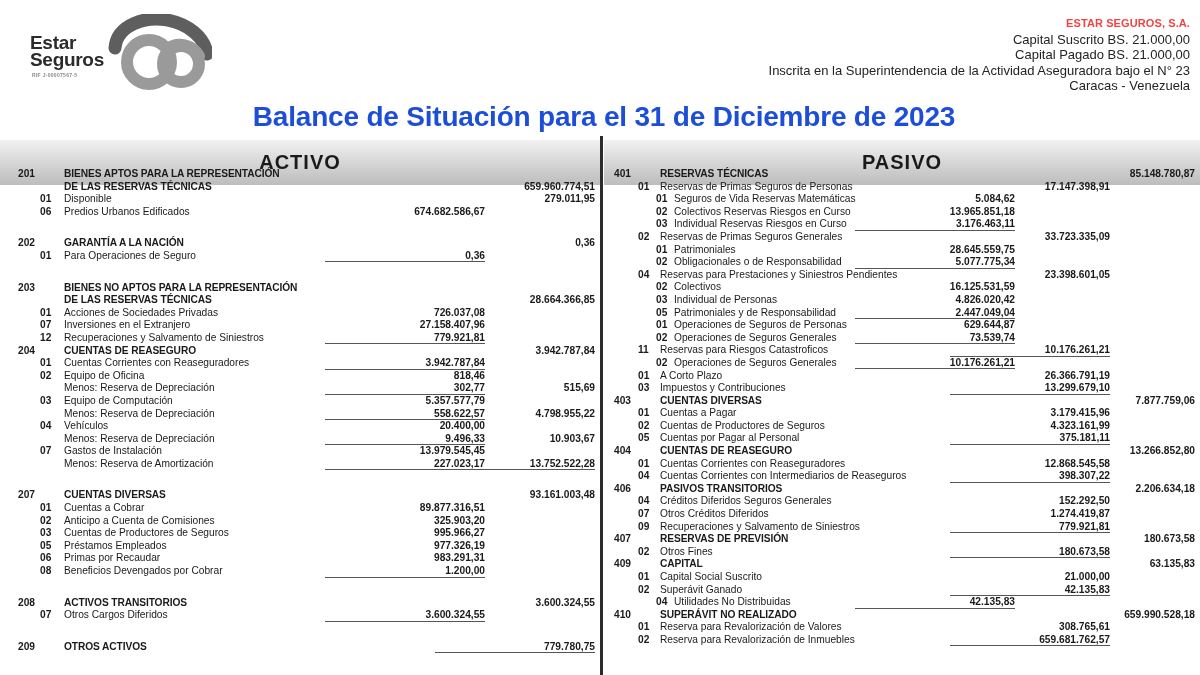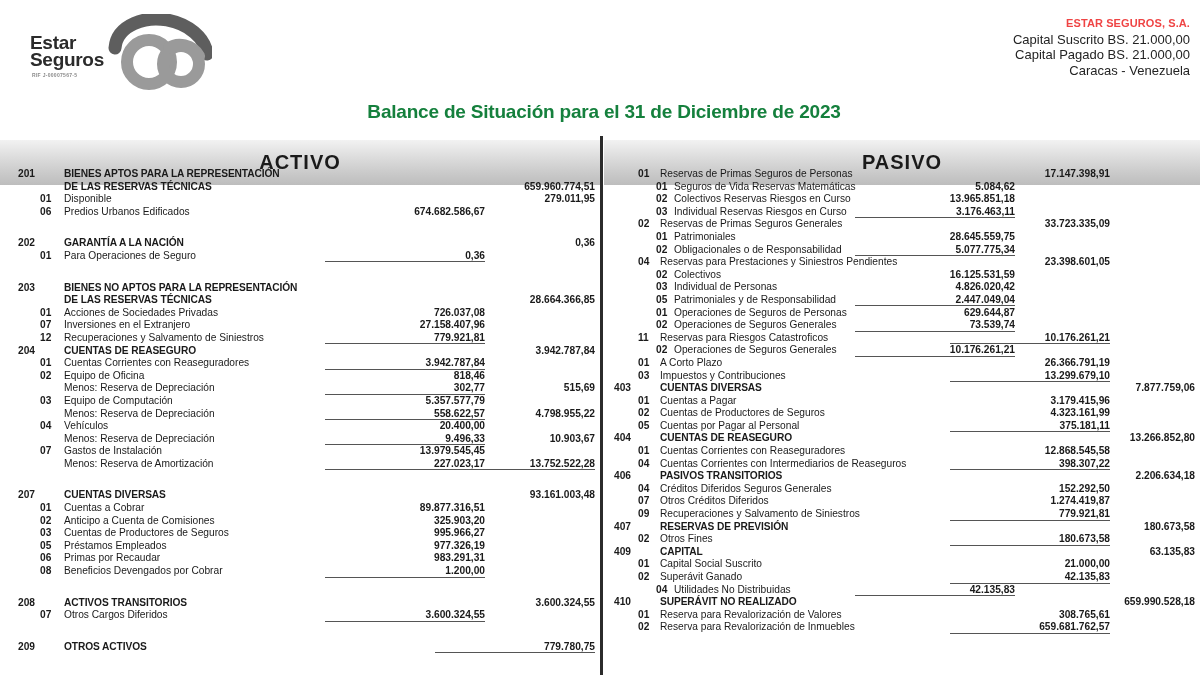--- a/index.html
+++ b/index.html
@@ -32,21 +32,21 @@
   .company-block {
     position: absolute; right: 10px; top: 16px;
     text-align: right; line-height: 15.5px;
   }
   .company-name { font-size: 11px; font-weight: bold; color: #ef4444; letter-spacing: 0.1px;}
   .company-line { font-size: 13px; color: #232323; }
 
   .doc-title {
     position: absolute; left: 0; right: 0; top: 101px;
     text-align: center;
-    font-size: 19px; font-weight: bold; color: #15803d;
+    font-size: 28px; font-weight: bold; color: #1d4ed8;
     letter-spacing: -0.2px;
     margin-left: 8px;
   }
 
   
   .banner { position: absolute; top: 136px; left: 0; width: 1200px; height: 28px; }
   .banner-half {
     position: absolute; top: 4px; height: 45px;
     background: linear-gradient(to bottom, #f2f2f2 0%, #d9d9d9 45%, #c9c9c9 75%, #bdbdbd 100%);
     display: flex; align-items: center; justify-content: center;
@@ -119,20 +119,21 @@
         <div>Estar</div>
         <div>Seguros</div>
       </div>
       <div class="logo-rif">RIF J-00007567-5</div>
     </div>
 
     <div class="company-block">
       <div class="company-name">ESTAR SEGUROS, S.A.</div>
       <div class="company-line">Capital Suscrito BS. 21.000,00</div>
       <div class="company-line">Capital Pagado BS.  21.000,00</div>
+      <div class="company-line">Inscrita en la Superintendencia de la Actividad Aseguradora   bajo el N° 23</div>
       <div class="company-line">Caracas - Venezuela</div>
     </div>
   </div>
 
   <div class="doc-title">Balance de Situación para el 31 de Diciembre de 2023</div>
 
   <div class="banner">
     <div class="banner-half banner-left">
       <span class="banner-label">ACTIVO</span>
     </div>
@@ -295,20 +296,25 @@
       </div>
       <div class="row gap"></div>
       <div class="row">
         <span class="code lvl1">209</span>
         <span class="label lvl1 cap">OTROS ACTIVOS</span>
         <span class="num c2 ul">779.780,75</span>
       </div>
     </div>
   <div class="col col-pasivo" id="pasivo-col">
       <div class="row">
+        <span class="code lvl1">401</span>
+        <span class="label lvl1 cap">RESERVAS TÉCNICAS</span>
+        <span class="num c3">85.148.780,87</span>
+      </div>
+      <div class="row">
         <span class="code lvl2">01</span>
         <span class="label lvl2">Reservas de Primas Seguros de Personas</span>
         <span class="num c2">17.147.398,91</span>
       </div>
       <div class="row">
         <span class="code lvl3">01</span>
         <span class="label lvl3">Seguros de Vida Reservas Matemáticas</span>
         <span class="num c1">5.084,62</span>
       </div>
       <div class="row">

